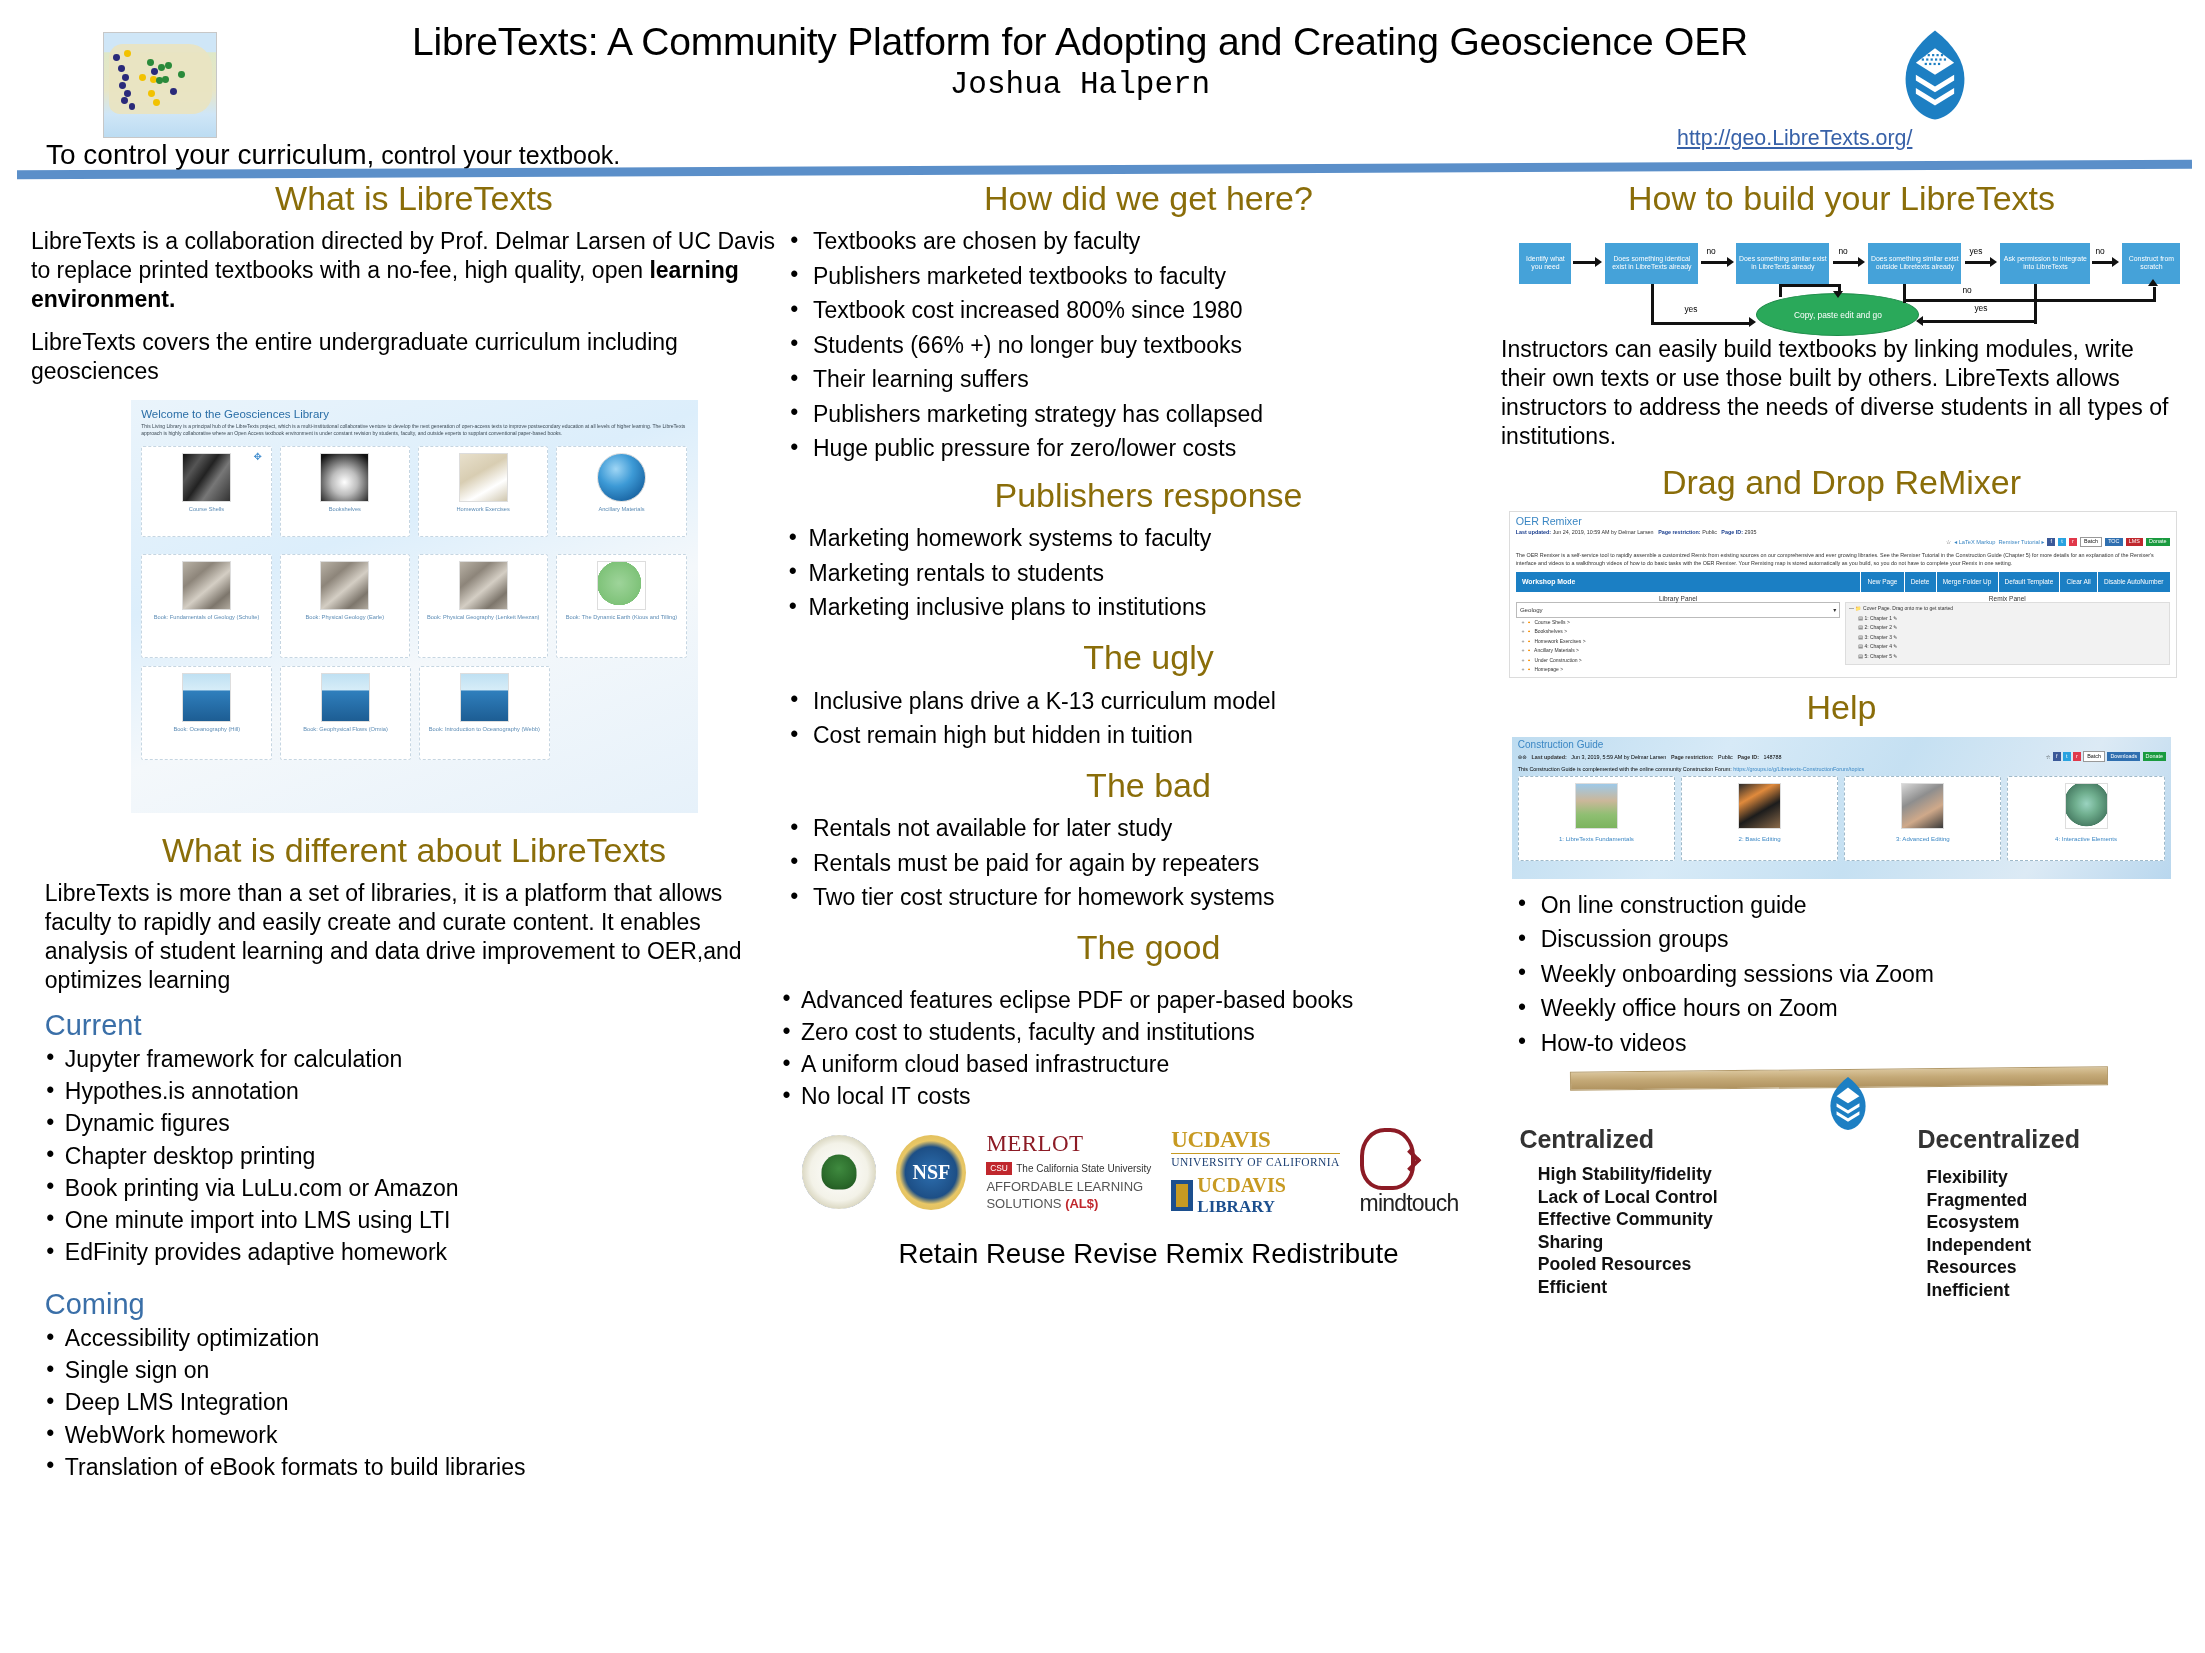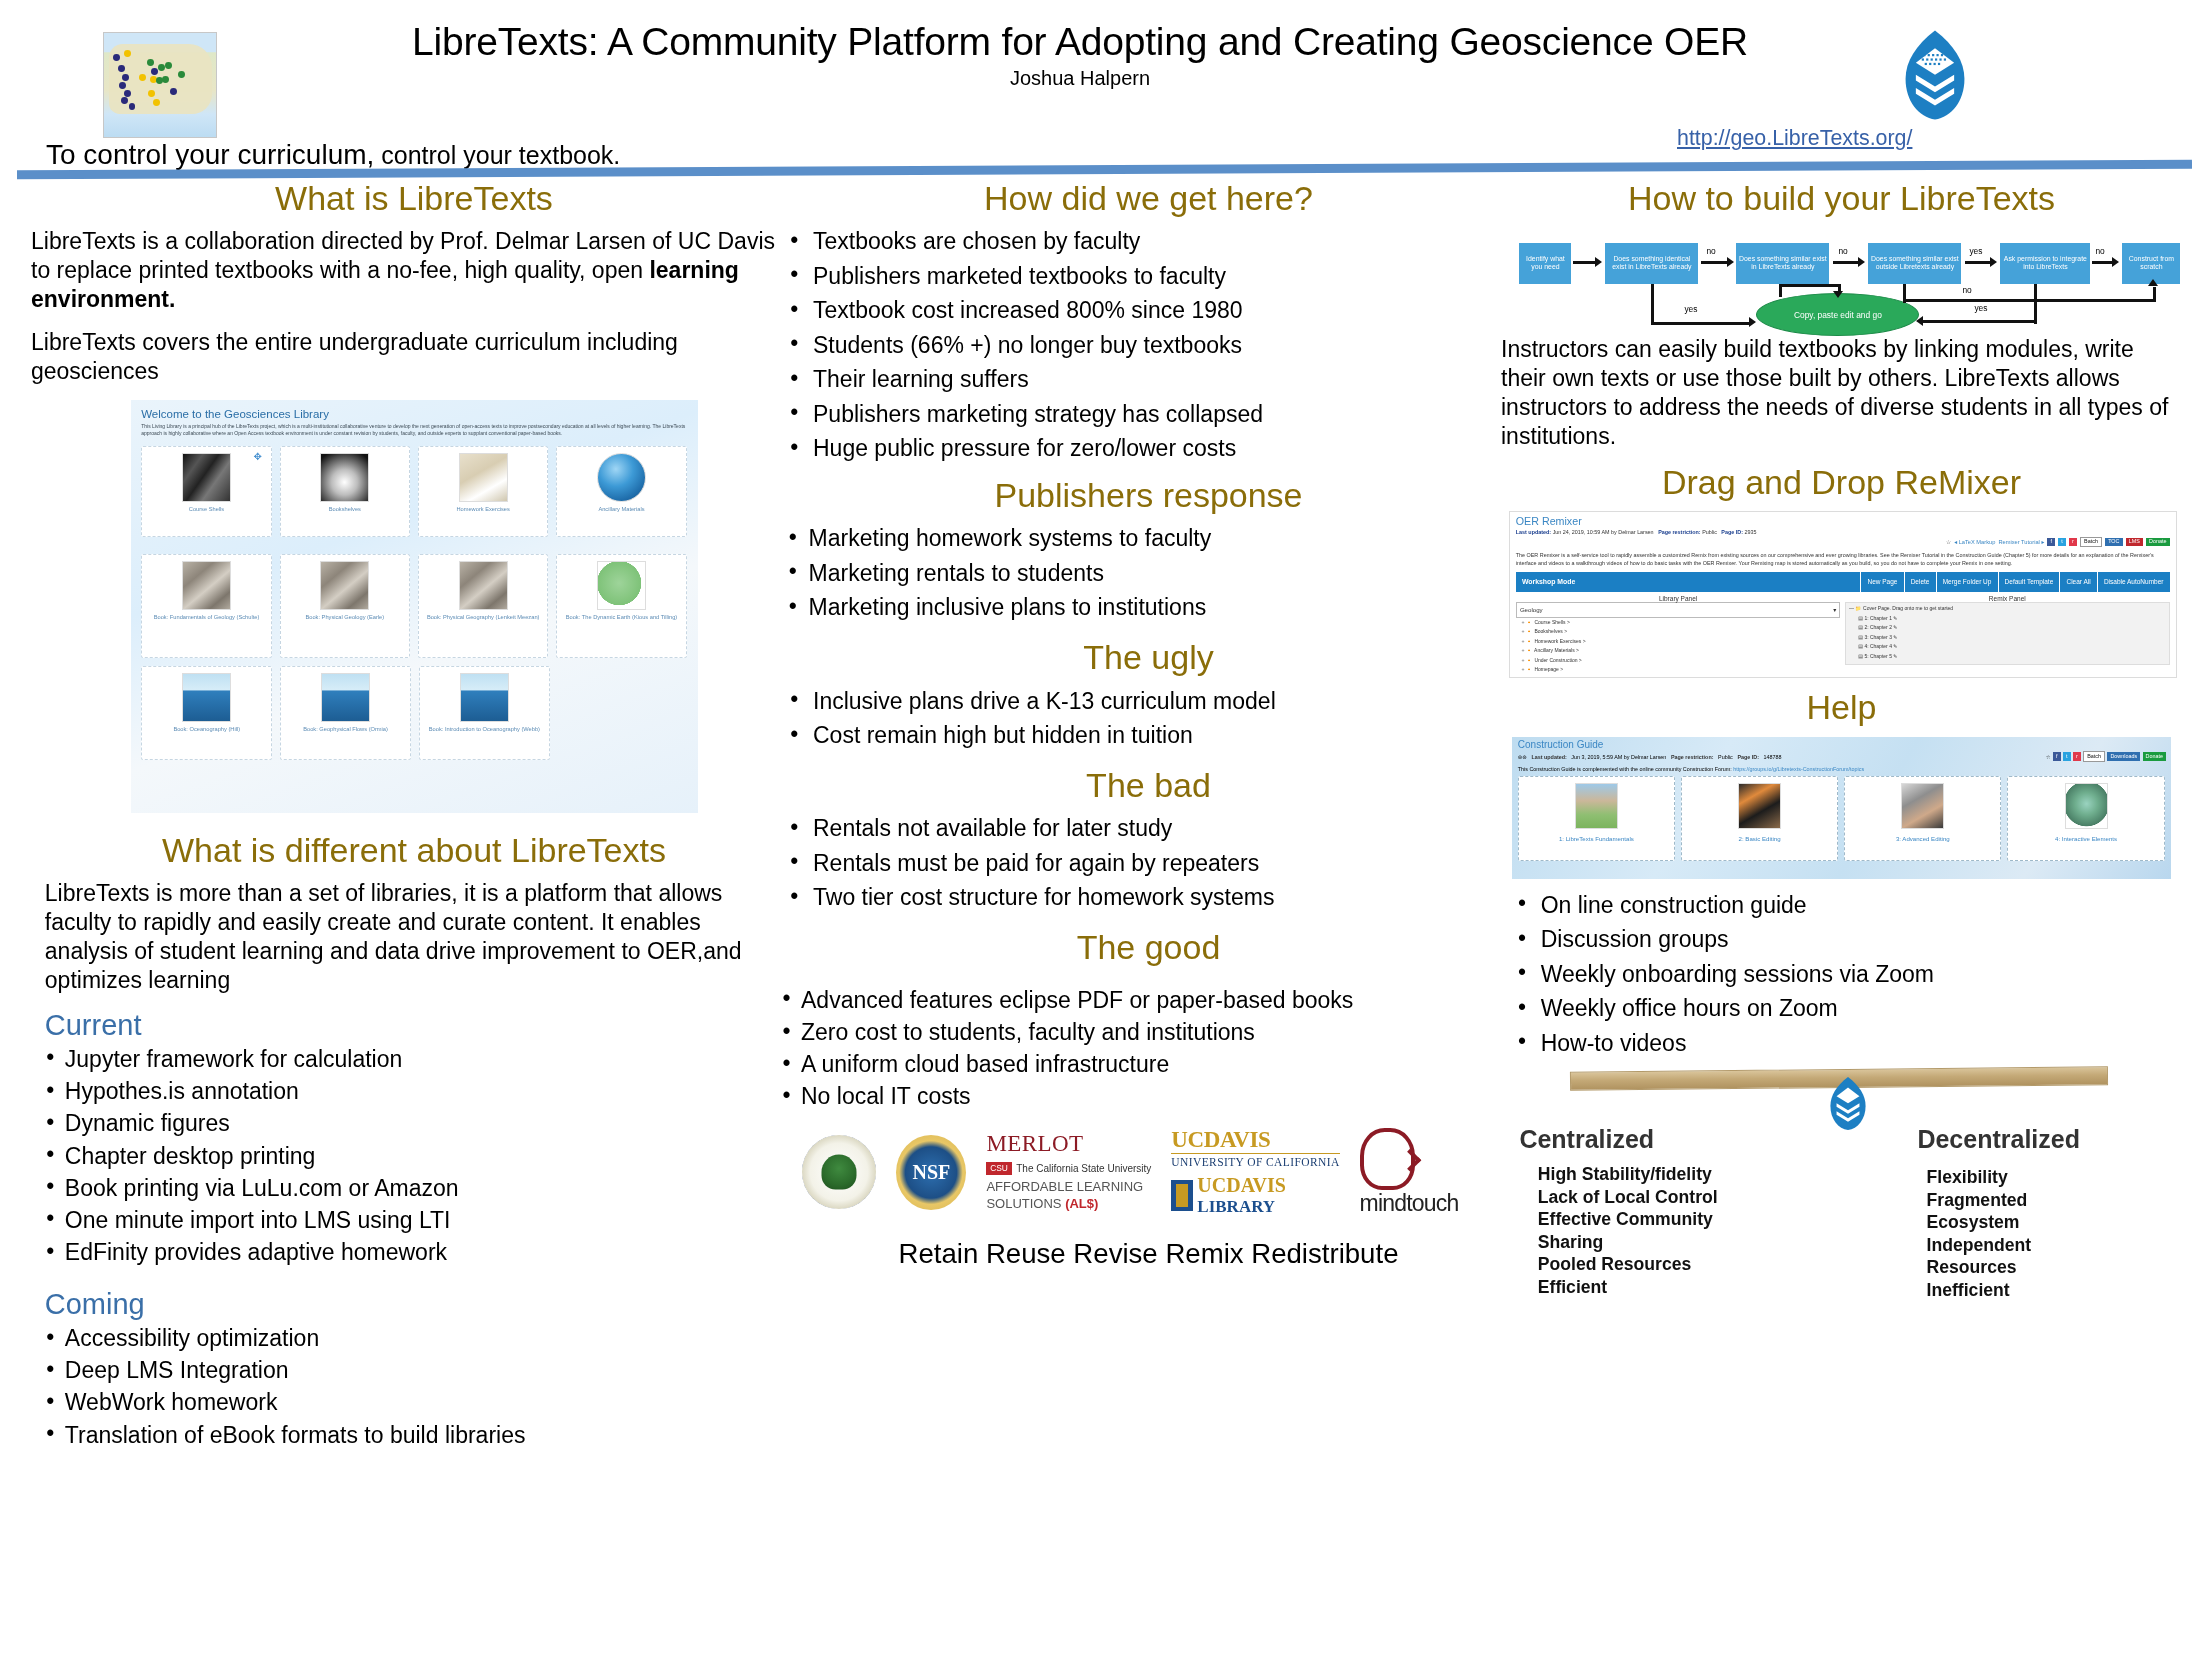--- a/index.html
+++ b/index.html
@@ -20,21 +20,21 @@
   .map-thumb .landmass{
     position:absolute;left:4.6px;top:10.7px;width:103px;height:70px;
     background:#e9e4c2;border-radius:13.8px 23px 20px 10.7px;opacity:.95;
   }
   .map-thumb .pin{position:absolute;width:6.9px;height:6.9px;border-radius:50%;}
   .title-block{position:absolute;left:230px;top:21.4px;width:1700px;text-align:center;}
   .poster-title{
     font-size:39px;line-height:1.06;font-weight:400;color:#000;
     letter-spacing:-0.2px;margin:0;
   }
-  .poster-author{font-size:20px;margin:4.6px 0 0 0;font-weight:400;}
+  .poster-author{font-size:31px;margin:4.6px 0 0 0;font-weight:400;font-family:Liberation Mono, monospace;}
   .tagline{
     position:absolute;left:46px;top:139px;font-size:25px;color:#000;white-space:nowrap;
   }
   .tagline .big{font-size:28px;}
   .poster-url{
     position:absolute;left:1677px;top:126px;font-size:21.4px;color:#3761a8;
     text-decoration:underline;
   }
   .logo-mark{position:absolute;right:46px;top:29px;width:74px;height:92px;}
   .rule{
@@ -350,20 +350,21 @@
       <li>Dynamic figures</li>
       <li>Chapter desktop printing</li>
       <li>Book printing via LuLu.com or Amazon</li>
       <li>One minute import into LMS using LTI</li>
       <li>EdFinity provides adaptive homework</li>
     </ul>
 
     <h3 class="sub" style="margin-left:13.8px;margin-top:20px;">Coming</h3>
     <ul class="bul tightbul" style="margin-left:13.8px;">
       <li>Accessibility optimization</li>
+      <li>Single sign on</li>
       <li>Deep LMS Integration</li>
       <li>WebWork homework</li>
       <li>Translation of eBook formats to build libraries</li>
     </ul>
   </div>
 
   <div class="col col-mid">
 
     <h2 class="sec">How did we get here?</h2>
     <ul class="bul">

